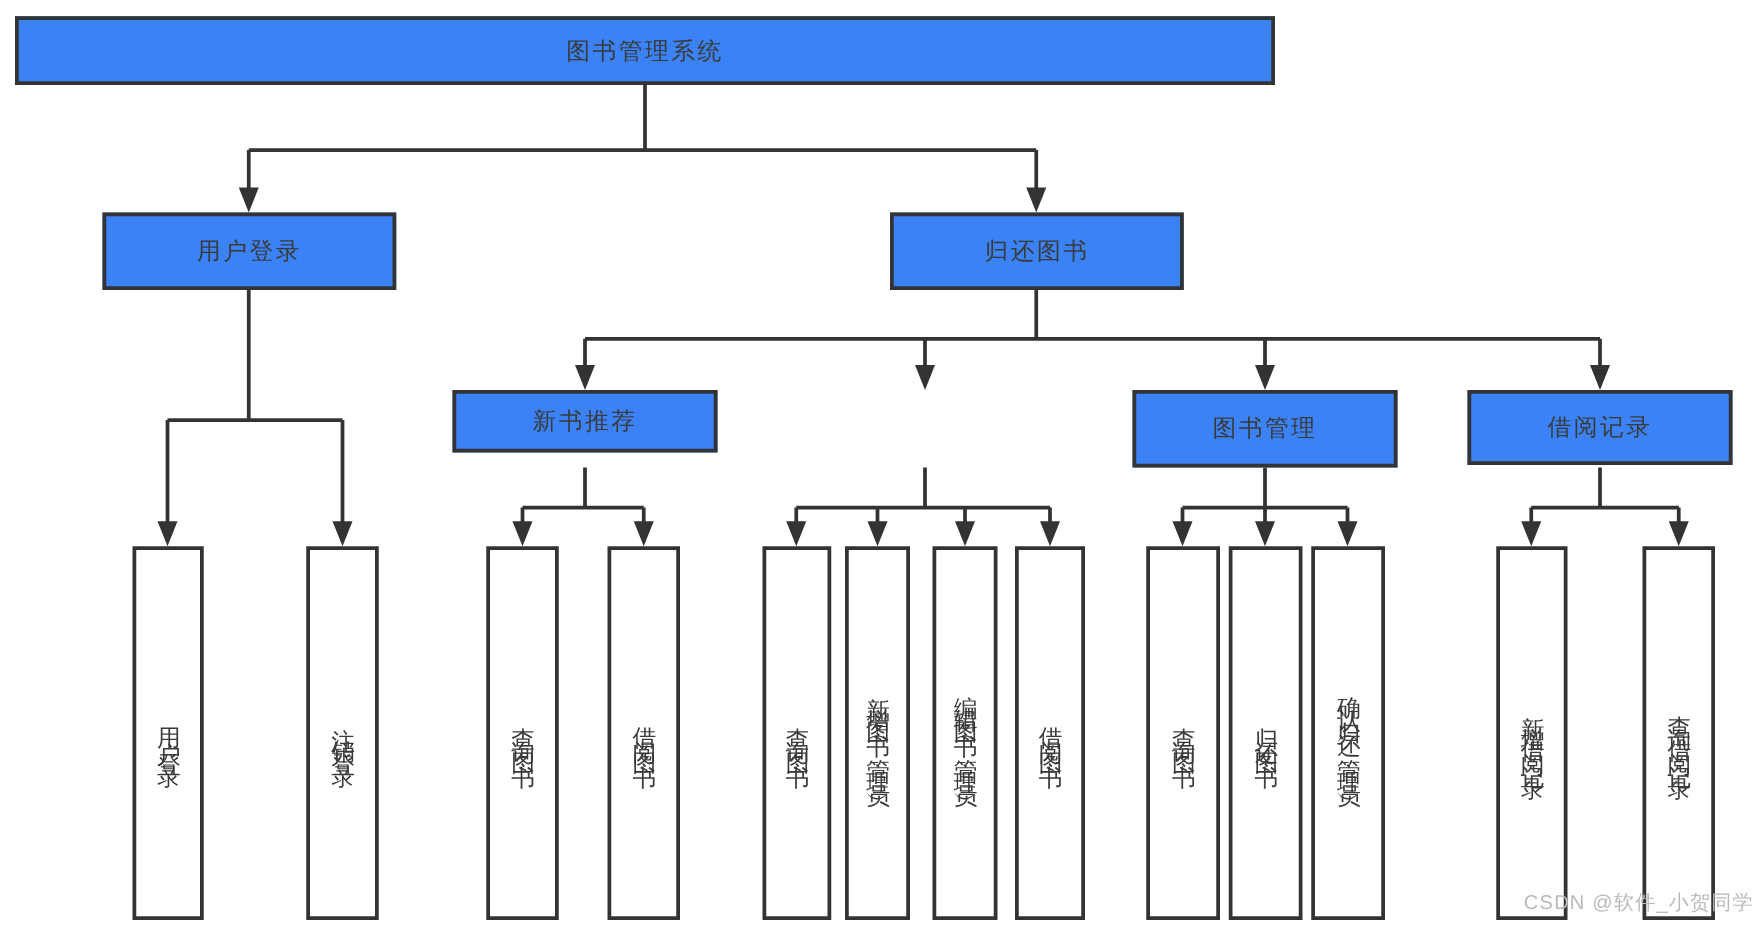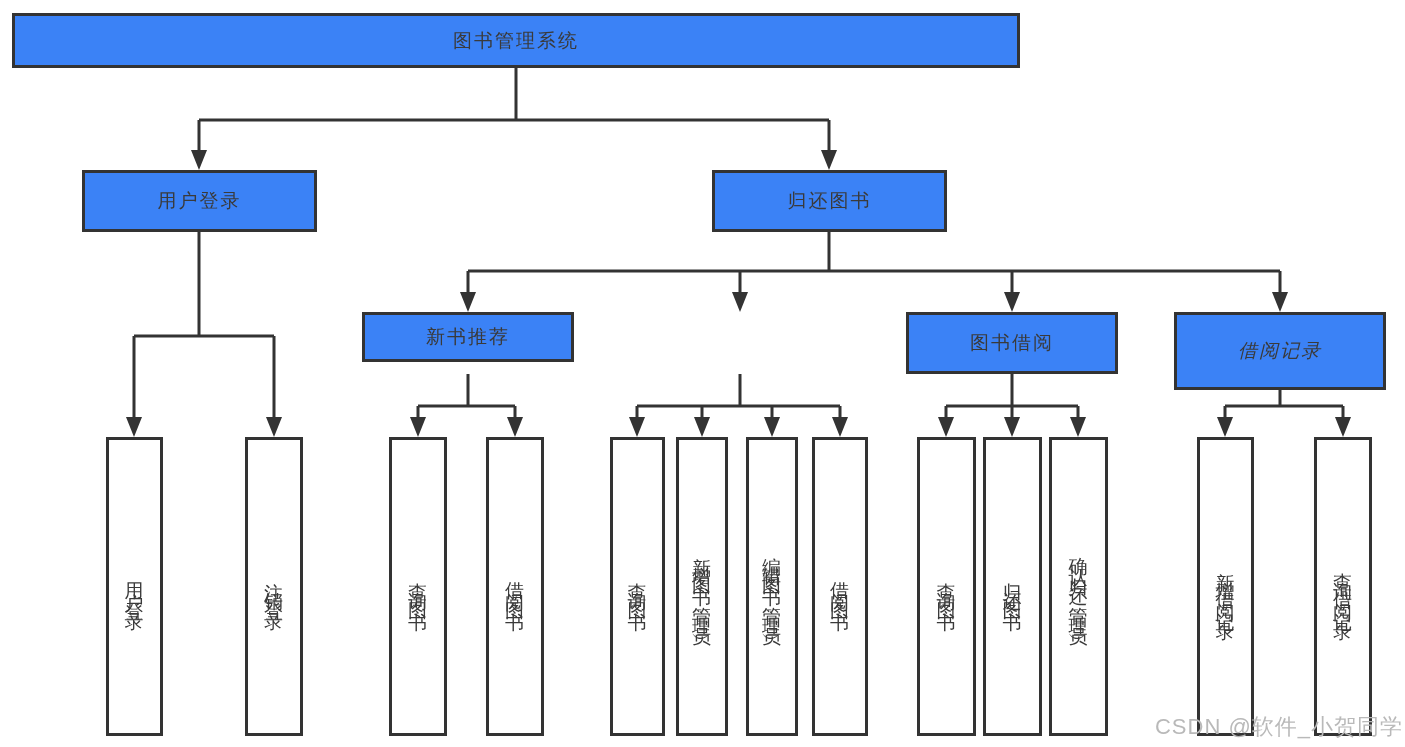--- a/index.html
+++ b/index.html
@@ -49,21 +49,21 @@
     text-orientation: mixed;
     font-size: 19px;
     letter-spacing: 10px;
     line-height: 1;
     white-space: nowrap;
   }
   #watermark {
     position: absolute;
     right: 2px;
     top: 712px;
-    font-size: 22px;
+    font-size: 16px;
     letter-spacing: 1px;
     color: #b9b9b9;
     z-index: 3;
     margin-left: 28px;
   }
 </style>
 </head>
 <body>
 
 <div id="stage">
@@ -117,22 +117,22 @@
       <polygon points="1335,417 1351,417 1343,437"></polygon>
     </g>
   </svg>
 
   <div class="hbox" style="left:12px; top:13px; width:1008px; height:55px;">图书管理系统</div>
 
   <div class="hbox" style="left:82px; top:170px; width:235px; height:62px;">用户登录</div>
   <div class="hbox" style="left:712px; top:170px; width:235px; height:62px;">归还图书</div>
 
   <div class="hbox" style="left:362px; top:312px; width:212px; height:50px;">新书推荐</div>
-  <div class="hbox" style="left:906px; top:312px; width:212px; height:62px;">图书借阅</div>
-  <div class="hbox" style="left:1174px; top:312px; width:212px; height:78px;font-style:italic;">借阅记录</div>
+  <div class="hbox" style="left:906px; top:312px; width:212px; height:62px;">图书管理</div>
+  <div class="hbox" style="left:1174px; top:312px; width:212px; height:60px;">借阅记录</div>
 
   <div class="vbox" style="left:106px; top:437px; width:57px; height:299px;">
     <span>用户登录</span>
   </div>
   <div class="vbox" style="left:245px; top:437px; width:58px; height:299px;">
     <span>注销登录</span>
   </div>
 
   <div class="vbox" style="left:389px; top:437px; width:58px; height:299px;">
     <span>查询图书</span>

